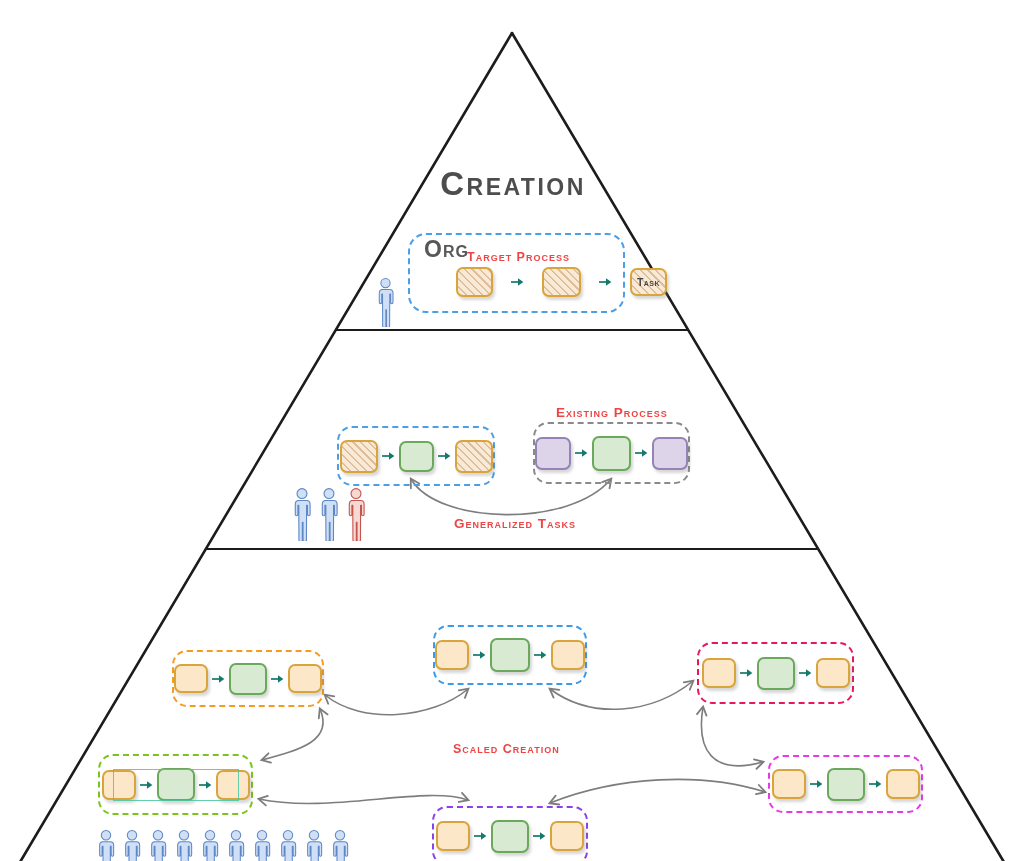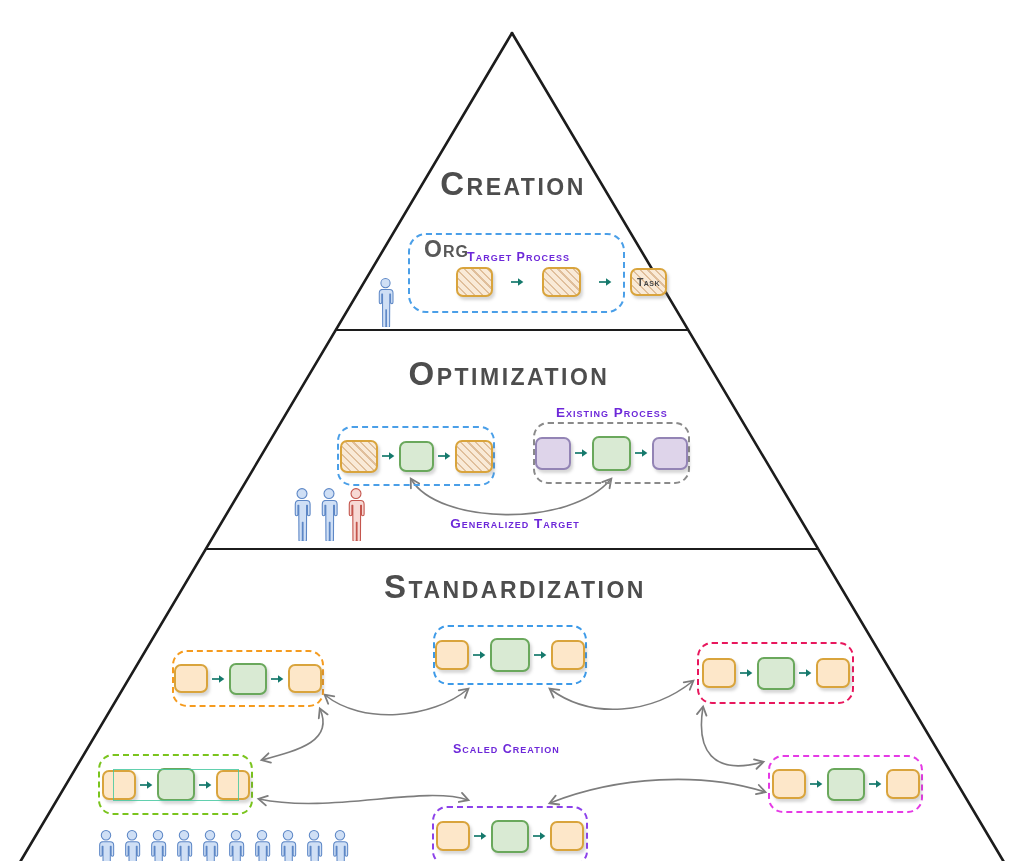--- a/index.html
+++ b/index.html
@@ -10,21 +10,21 @@
     margin-top:28px;
   }
   #bg { position:absolute; left:0; top:0; z-index:1; }
   .lvl-heading {
     position:absolute; transform:translateX(-50%);
     font-variant:small-caps; font-weight:600; font-size:33px;
     letter-spacing:2.5px; color:#4d4d4d; white-space:nowrap; z-index:3;
   }
   .small-label {
     position:absolute; font-variant:small-caps; font-weight:700;
-    font-size:13.5px; letter-spacing:1px; color:#6d28d9; white-space:nowrap; z-index:3;
+    font-size:13.5px; letter-spacing:1px; color:#ef4444; white-space:nowrap; z-index:3;
   }
   .centered { transform:translateX(-50%); }
   .pgroup {
     position:absolute; border:2px dashed; border-radius:15px;
     display:flex; align-items:center; justify-content:center; gap:4px;
     box-sizing:border-box; z-index:4; background:transparent;
   }
   .pbox {
     border:2px solid; border-radius:7px; box-sizing:border-box;
     box-shadow:2px 3px 3px rgba(110,110,110,0.28);
@@ -124,21 +124,20 @@
       </div>
     </div>
   </div>
 
   <div class="people-row" style="left:372px; top:249px;">
     <svg class="person blue" width="27" height="50">
         <use href="#person-sym"></use>
       </svg>
   </div>
 
-  <div class="lvl-heading" style="left:509px; top:327px;">Optimization</div>
 
   <div class="small-label" style="left:556px; top:377px;text-align:right;">Existing Process</div>
 
   <div class="pgroup" style="left:337px; top:398px; width:158px; height:60px; border-color:#4a9fe8;">
     <div class="pbox hatch" style="width:38px; height:33px;"></div>
     <span class="tarrow">
         <svg width="13" height="10">
           <use href="#flow-arrow-sym"></use>
         </svg>
       </span>
@@ -160,35 +159,34 @@
       </span>
     <div class="pbox green" style="width:39px; height:35px;"></div>
     <span class="tarrow">
         <svg width="13" height="10">
           <use href="#flow-arrow-sym"></use>
         </svg>
       </span>
     <div class="pbox purple" style="width:37px; height:33px;"></div>
   </div>
 
-  <div class="small-label centered" style="left:515px; top:488px;">Generalized Target</div>
+  <div class="small-label centered" style="left:515px; top:488px;">Generalized Tasks</div>
 
   <div class="people-row" style="left:289px; top:459px; gap:1px;">
     <svg class="person blue" width="26" height="54">
         <use href="#person-sym"></use>
       </svg>
     <svg class="person blue" width="26" height="54">
         <use href="#person-sym"></use>
       </svg>
     <svg class="person red" width="26" height="54">
         <use href="#person-sym"></use>
       </svg>
   </div>
 
-  <div class="lvl-heading" style="left:515px; top:540px;">Standardization</div>
 
   <div class="small-label" style="left:453px; top:714px; font-size:12.5px;">Scaled Creation</div>
 
   <div class="pgroup" style="left:172px; top:622px; width:152px; height:57px; border-color:#f59b1e;">
     <div class="pbox orange" style="width:34px; height:29px;"></div>
     <span class="tarrow">
         <svg width="13" height="10">
           <use href="#flow-arrow-sym"></use>
         </svg>
       </span>

